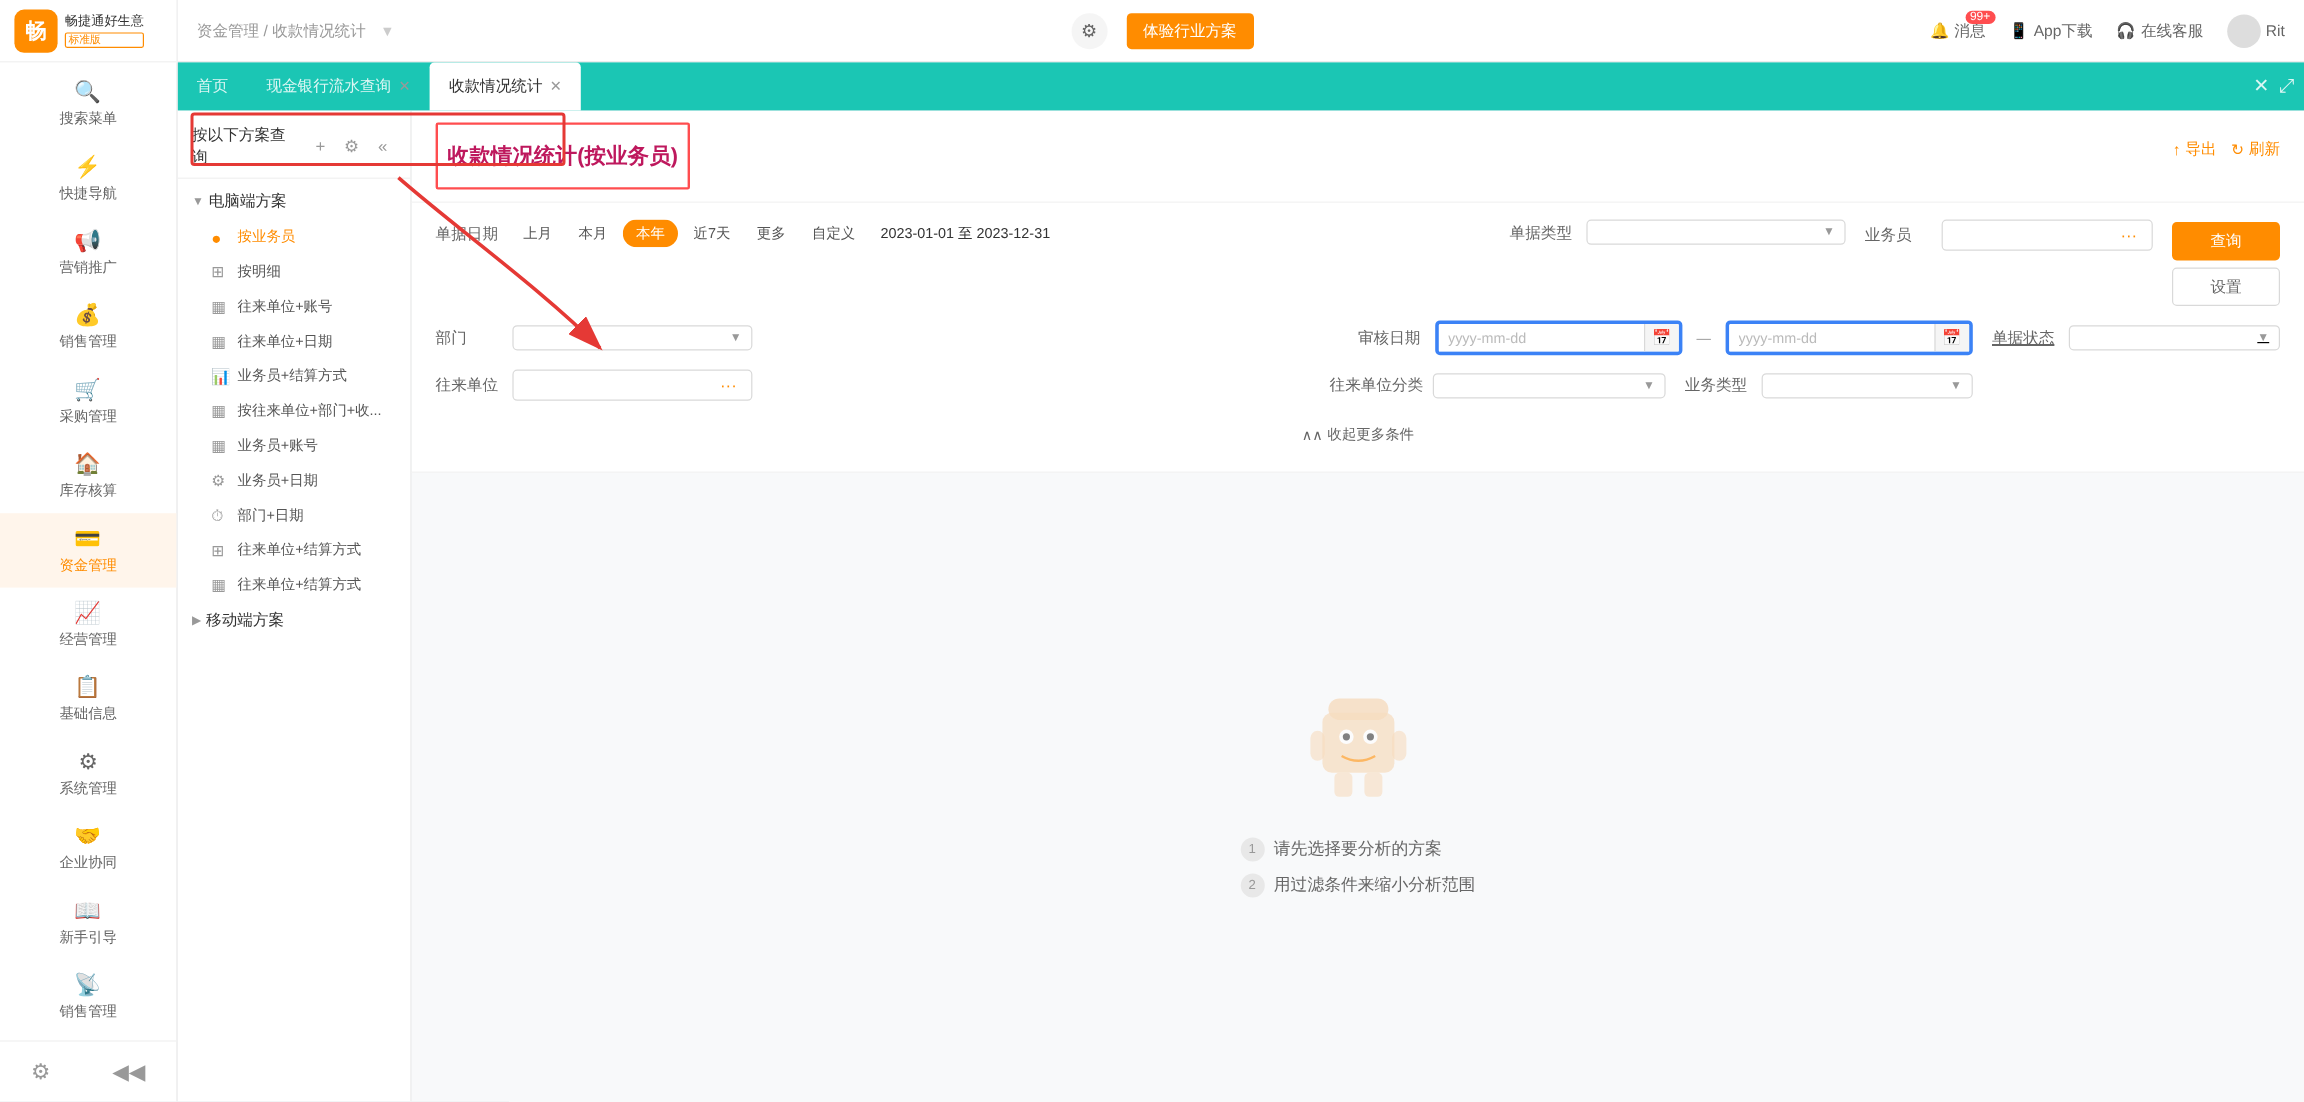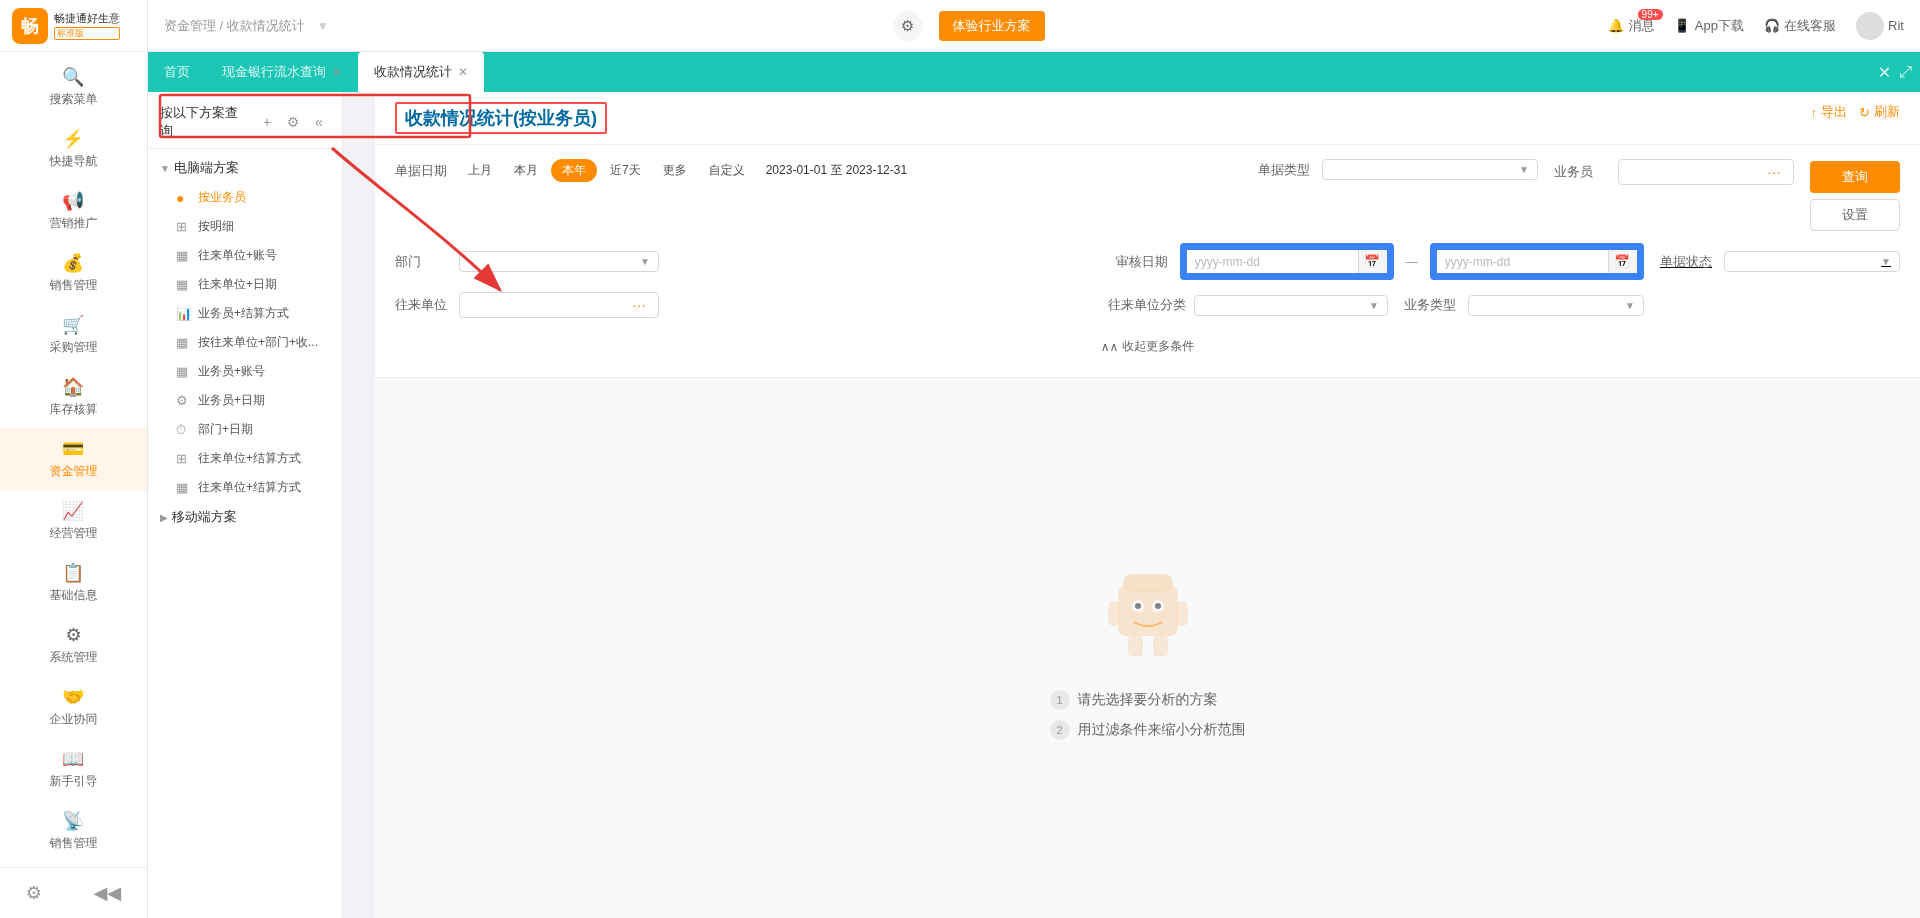--- a/index.html
+++ b/index.html
@@ -215,21 +215,20 @@
       color: rgba(255,255,255,0.85);
       cursor: pointer;
       font-size: 16px;
     }
 
     
     .content {
       flex: 1;
       display: flex;
       overflow: hidden;
-      gap: 32px;
     }
 
     
     .scheme-panel {
       width: 195px;
       background: #fff;
       border-right: 1px solid #e8e8e8;
       display: flex;
       flex-direction: column;
       flex-shrink: 0;
@@ -303,23 +302,23 @@
     
     .right-panel {
       flex: 1;
       display: flex;
       flex-direction: column;
       overflow: hidden;
     }
     .page-title {
       font-size: 18px;
       font-weight: 600;
-      color: #0369a1;
+      color: #be185d;
       border: 2px solid #ff4d4f;
-      padding: 2px 8px;
+      padding: 14px 8px;
       border-radius: 2px;
     }
     .page-title-actions {
       display: flex;
       align-items: center;
       gap: 12px;
       padding-bottom: 12px;
     }
     .export-btn {
       display: flex;
@@ -386,21 +385,21 @@
       font-size: 12px;
       color: #333;
       background: #fff;
       justify-content: space-between;
       gap: 6px;
     }
     .filter-dropdown .dropdown-arrow { color: #999; font-size: 10px; }
     .filter-input-group {
       display: flex;
       align-items: center;
-      border: 7px solid #3b82f6;
+      border: 3px solid #3b82f6;
       border-radius: 4px;
       overflow: hidden;
     }
     .filter-input {
       padding: 4px 8px;
       border: none;
       outline: none;
       font-size: 12px;
       color: #333;
       min-width: 120px;

